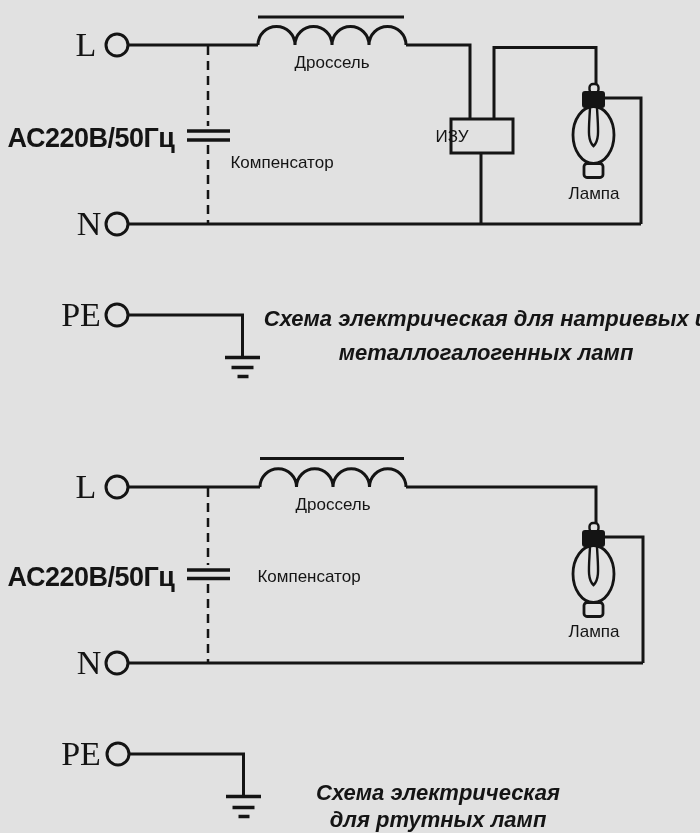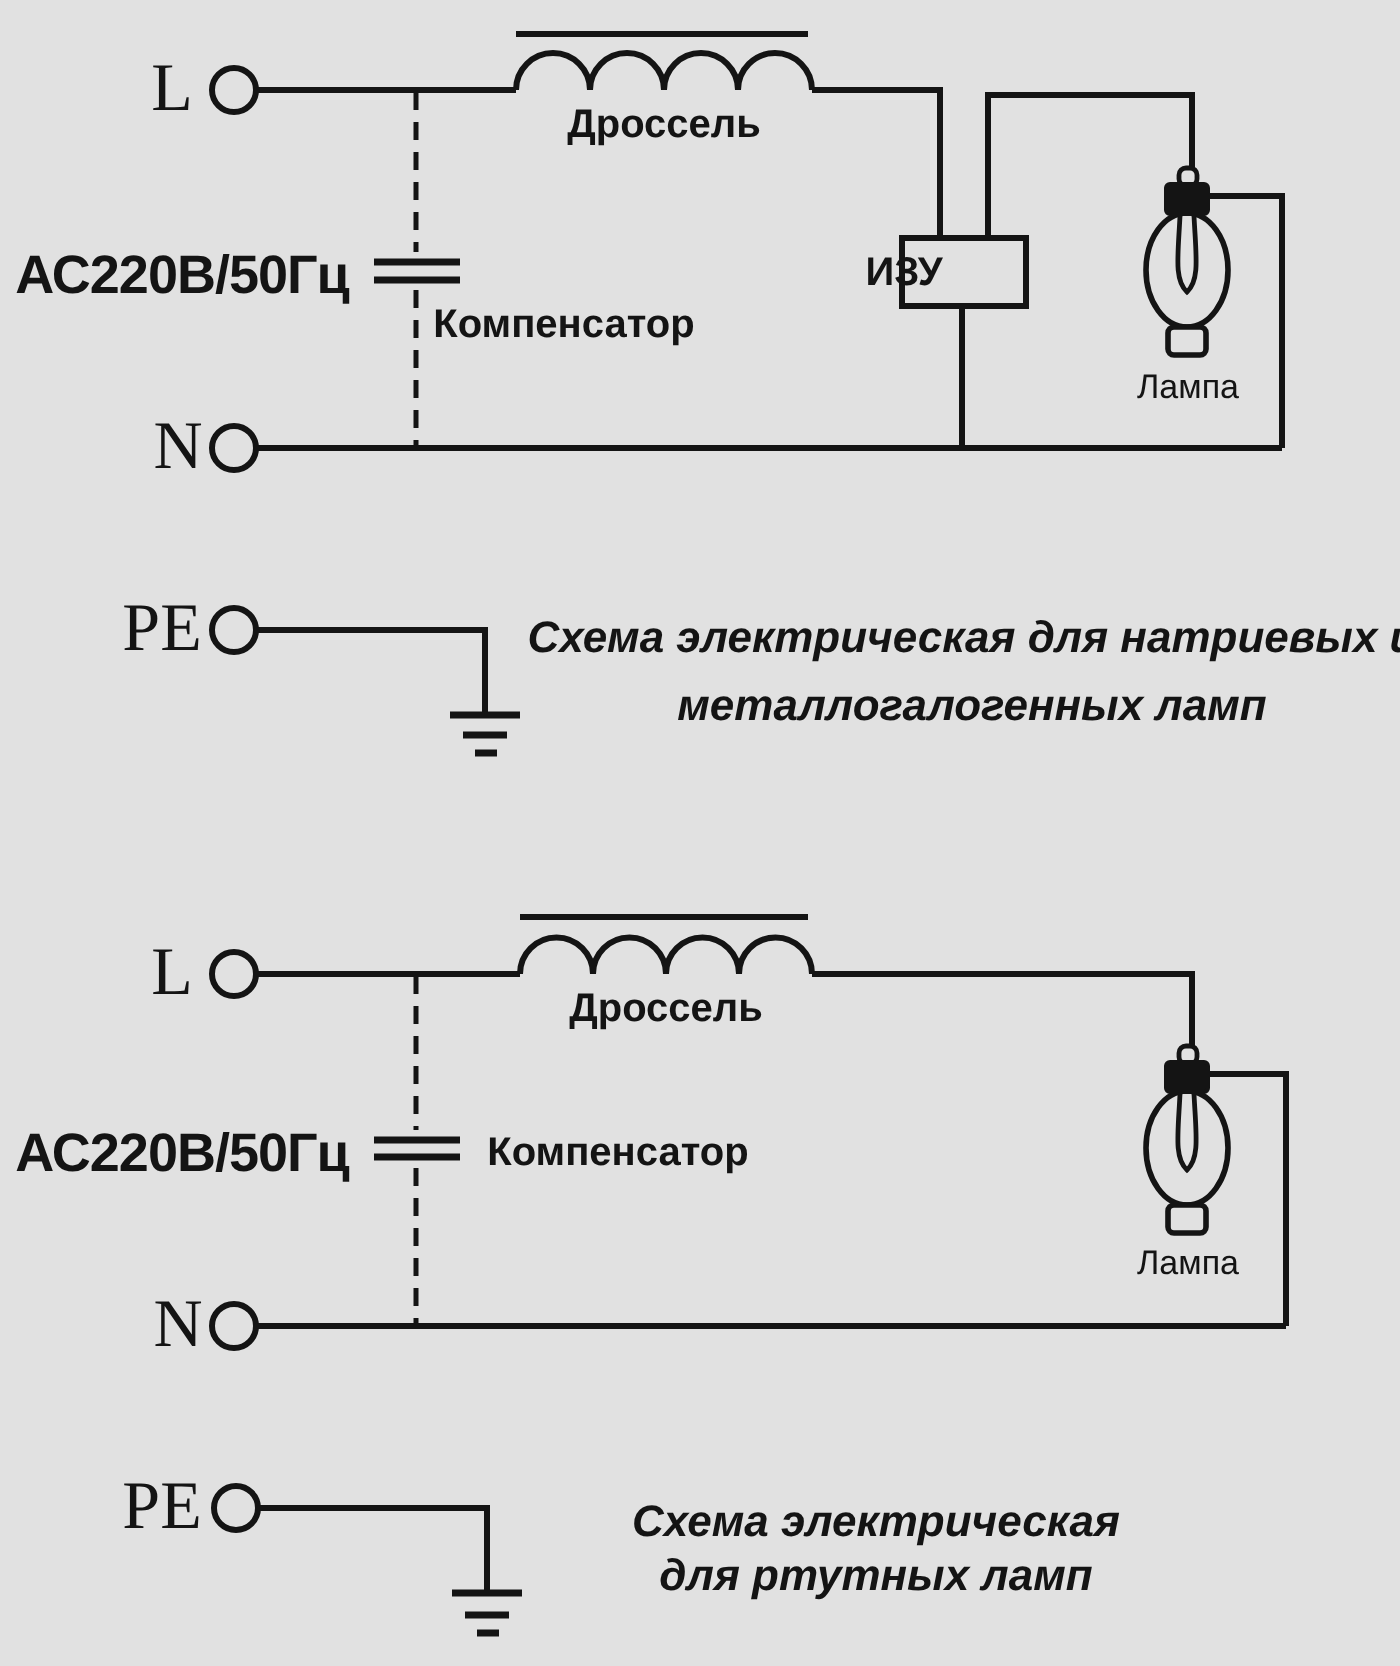--- a/index.html
+++ b/index.html
@@ -36,39 +36,38 @@
     font-size: 34px;
     font-weight: 400;
   }
   .src {
     font-family: "Liberation Sans", sans-serif;
     font-size: 27px;
     font-weight: 700;
     letter-spacing: -0.5px;
   }
   .small {
-    font-size: 20px;
-    font-weight: bold;
+    font-size: 17px;
   }
   .lampword {
     font-size: 17px;
     font-weight: 400;
   }
   .title {
     position: absolute;
     transform: translateX(-50%);
     text-align: center;
     font-size: 22px;
     font-weight: 700;
     font-style: italic;
     white-space: nowrap;
     color: #141414;
   }
   .title-1 { line-height: 34px; }
-  .title-2 { line-height: 27px; }
+  .title-2 { line-height: 27px; margin-top: 32px; }
 </style>
 </head>
 <body>
 
 <div id="stage">
 
   <svg class="wires" width="700" height="833" viewBox="0 0 700 833" fill="none" stroke="#141414" stroke-width="3">
 
     <g>
       <circle cx="117" cy="45" r="11"></circle>

